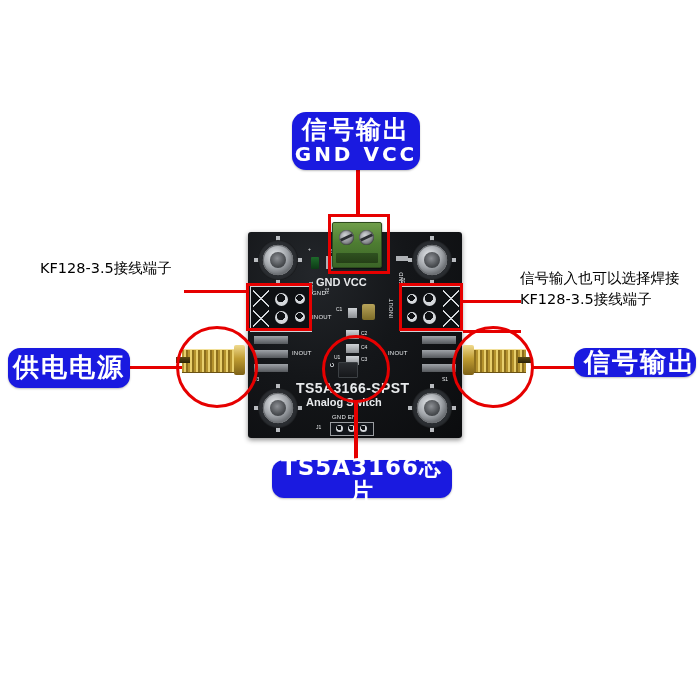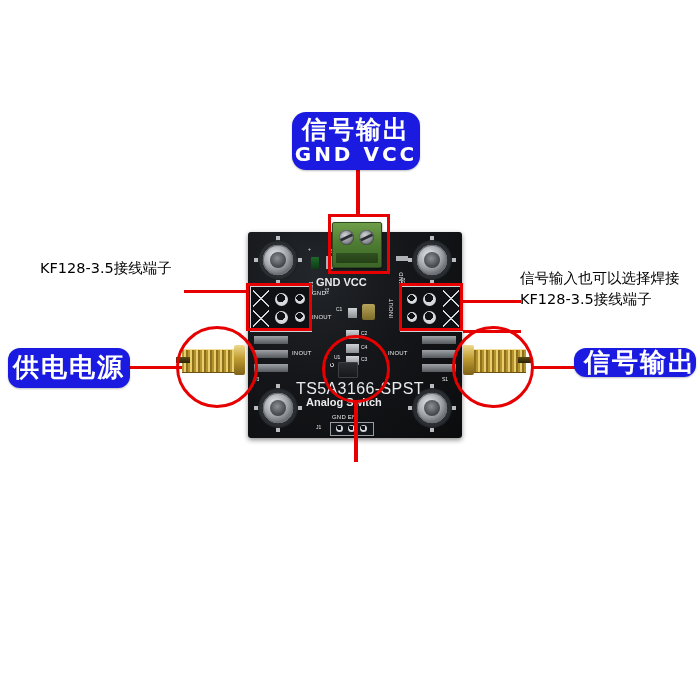--- a/index.html
+++ b/index.html
@@ -79,21 +79,21 @@
   }
   .sma .pin{
     position:absolute;top:12px;height:6px;width:14px;
     background:linear-gradient(180deg,#5a4a14,#2a2206);
   }
 
   
   .silk{position:absolute;color:#e8eaec;font-family:"Liberation Sans",sans-serif;white-space:nowrap;}
   .silk.sm{font-size:6px;letter-spacing:.2px;}
   .silk.xs{font-size:5px;}
-  .silk.big{font-size:16px;font-weight:normal;letter-spacing:.4px;}
+  .silk.big{font-size:14px;font-weight:bold;letter-spacing:.4px;}
   .silk.mid{font-size:11px;font-weight:bold;}
   .silk.rot{transform:rotate(-90deg);transform-origin:left top;}
 
   
   .padblk{position:absolute;background:#0e1013;border:1px solid #cfd2d6;}
   .pad{
     position:absolute;border-radius:50%;
     background:radial-gradient(circle at 45% 40%,#0f1114 0 38%,#d4d7db 39% 100%);
   }
   .padsq{position:absolute;background:#aeb1b5;}
@@ -267,20 +267,23 @@
   </div>
 
   <div id="badge-in" class="badge">
     <span class="cn">供电电源</span>
   </div>
 
   <div id="badge-out" class="badge">
     <span class="cn">信号输出</span>
   </div>
 
+  <div id="badge-chip" class="badge">
+    <span class="cn">TS5A3166芯片</span>
+  </div>
 
   <div id="note-left" class="note">
     <div>KF128-3.5接线端子</div>
   </div>
 
   <div id="note-right" class="note">
     <div>信号输入也可以选择焊接</div>
     <div>KF128-3.5接线端子</div>
   </div>
 

